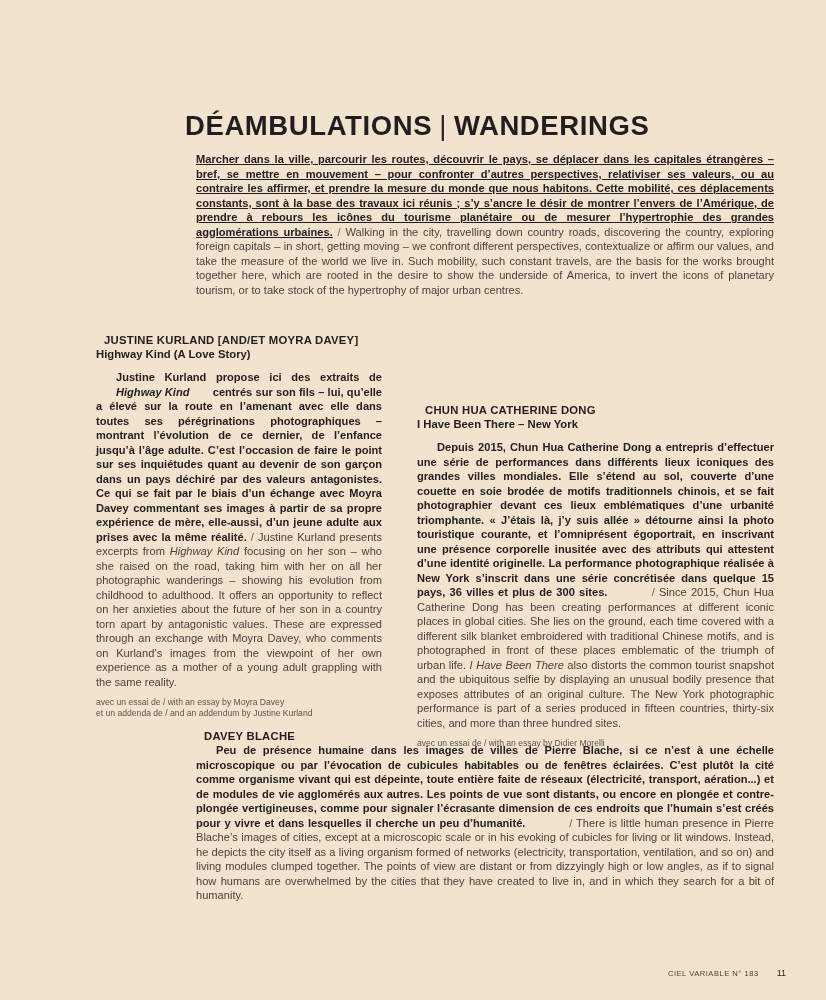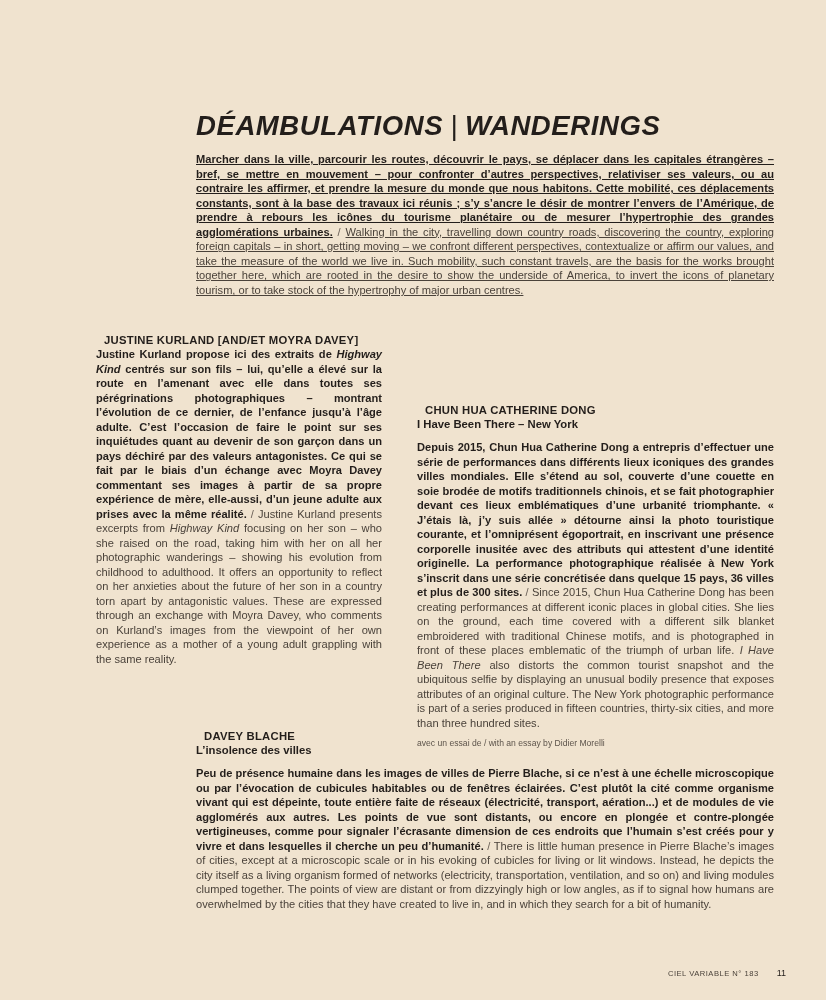--- a/index.html
+++ b/index.html
@@ -16,24 +16,23 @@
     position: relative;
   }
   .page {
     position: absolute;
     inset: 0;
   }
 
   
   .title-block {
     position: absolute;
-    left: 196px;
+    left: 185px;
     top: 112px;
     width: 590px;
-    font-style: italic;
   }
   .main-title {
     font-size: 27.5px;
     font-weight: bold;
     letter-spacing: 0.6px;
     line-height: 1.05;
     color: #231e1b;
     white-space: nowrap;
   }
   .main-title .bar {
@@ -57,21 +56,20 @@
     color: #231e1b;
     text-decoration: underline;
   }
   .intro .sep {
     font-weight: normal;
     color: #6a6057;
   }
   .intro .en {
     font-weight: normal;
     color: #4a423a;
-    text-decoration: underline;
   }
 
   
   .entry {
     position: absolute;
   }
   .entry-artist {
     font-size: 11.3px;
     font-weight: bold;
     letter-spacing: 0.25px;
@@ -88,20 +86,21 @@
   }
   .entry-body {
     font-size: 11.1px;
     line-height: 14.5px;
     text-align: justify;
     color: #2a2420;
   }
   .entry-body .fr {
     font-weight: bold;
     color: #231e1b;
+    margin-left: 20px;
   }
   .entry-body .sep {
     font-weight: normal;
     color: #6a6057;
   }
   .entry-body .en {
     font-weight: normal;
     color: #4a423a;
   }
   .entry-body i,
@@ -164,35 +163,39 @@
 <div class="page">
 
   <div class="title-block">
     <div class="main-title"><span>DÉAMBULATIONS</span><span class="bar">|</span><span>WANDERINGS</span></div>
   </div>
 
   <div class="intro"><span class="fr">Marcher dans la ville, parcourir les routes, découvrir le pays, se déplacer dans les capitales étrangères – bref, se mettre en mouvement – pour confronter d’autres perspectives, relativiser ses valeurs, ou au contraire les affirmer, et prendre la mesure du monde que nous habitons. Cette mobilité, ces déplacements constants, sont à la base des travaux ici réunis ; s’y s’ancre le désir de montrer l’envers de l’Amérique, de prendre à rebours les icônes du tourisme planétaire ou de mesurer l’hypertrophie des grandes agglomérations urbaines.</span><span class="sep"> / </span><span class="en">Walking in the city, travelling down country roads, discovering the country, exploring foreign capitals – in short, getting moving – we confront different perspectives, contextualize or affirm our values, and take the measure of the world we live in. Such mobility, such constant travels, are the basis for the works brought together here, which are rooted in the desire to show the underside of America, to invert the icons of planetary tourism, or to take stock of the hypertrophy of major urban centres.</span></div>
 
   <div class="entry" id="entry-kurland">
     <div class="entry-artist">JUSTINE KURLAND [AND/ET MOYRA DAVEY]</div>
+    <div class="entry-work">Highway Kind (A Love Story)</div>
     <div class="entry-body"><span class="fr">Justine Kurland propose ici des extraits de </span><i class="fr">Highway Kind</i><span class="fr"> centrés sur son fils – lui, qu’elle a élevé sur la route en l’amenant avec elle dans toutes ses pérégrinations photographiques – montrant l’évolution de ce dernier, de l’enfance jusqu’à l’âge adulte. C’est l’occasion de faire le point sur ses inquiétudes quant au devenir de son garçon dans un pays déchiré par des valeurs antagonistes. Ce qui se fait par le biais d’un échange avec Moyra Davey commentant ses images à partir de sa propre expérience de mère, elle-aussi, d’un jeune adulte aux prises avec la même réalité.</span><span class="sep"> / </span><span class="en">Justine Kurland presents excerpts from </span><i class="en">Highway Kind</i><span class="en"> focusing on her son – who she raised on the road, taking him with her on all her photographic wanderings – showing his evolution from childhood to adulthood. It offers an opportunity to reflect on her anxieties about the future of her son in a country torn apart by antagonistic values. These are expressed through an exchange with Moyra Davey, who comments on Kurland’s images from the viewpoint of her own experience as a mother of a young adult grappling with the same reality.</span></div>
+    <div class="credit">
+      <div>avec un essai de / with an essay by Moyra Davey</div>
+      <div>et un addenda de / and an addendum by Justine Kurland</div>
+    </div>
   </div>
 
   <div class="entry" id="entry-dong">
     <div class="entry-artist">CHUN HUA CATHERINE DONG</div>
     <div class="entry-work">I Have Been There – New York</div>
     <div class="entry-body"><span class="fr">Depuis 2015, Chun Hua Catherine Dong a entrepris d’effectuer une série de performances dans différents lieux iconiques des grandes villes mondiales. Elle s’étend au sol, couverte d’une couette en soie brodée de motifs traditionnels chinois, et se fait photographier devant ces lieux emblématiques d’une urbanité triomphante. « J’étais là, j’y suis allée » détourne ainsi la photo touristique courante, et l’omniprésent égoportrait, en inscrivant une présence corporelle inusitée avec des attributs qui attestent d’une identité originelle. La performance photographique réalisée à New York s’inscrit dans une série concrétisée dans quelque 15 pays, 36 villes et plus de 300 sites.</span><i class="fr"></i><span class="fr"></span><span class="sep"> / </span><span class="en">Since 2015, Chun Hua Catherine Dong has been creating performances at different iconic places in global cities. She lies on the ground, each time covered with a different silk blanket embroidered with traditional Chinese motifs, and is photographed in front of these places emblematic of the triumph of urban life. </span><i class="en">I Have Been There</i><span class="en"> also distorts the common tourist snapshot and the ubiquitous selfie by displaying an unusual bodily presence that exposes attributes of an original culture. The New York photographic performance is part of a series produced in fifteen countries, thirty-six cities, and more than three hundred sites.</span></div>
     <div class="credit">
       <div>avec un essai de / with an essay by Didier Morelli</div>
     </div>
   </div>
 
   <div class="entry" id="entry-blache">
     <div class="entry-artist">DAVEY BLACHE</div>
-    <div class="entry-work">L’insolence des villes</div>
     <div class="entry-body"><span class="fr">Peu de présence humaine dans les images de villes de Pierre Blache, si ce n’est à une échelle microscopique ou par l’évocation de cubicules habitables ou de fenêtres éclairées. C’est plutôt la cité comme organisme vivant qui est dépeinte, toute entière faite de réseaux (électricité, transport, aération...) et de modules de vie agglomérés aux autres. Les points de vue sont distants, ou encore en plongée et contre-plongée vertigineuses, comme pour signaler l’écrasante dimension de ces endroits que l’humain s’est créés pour y vivre et dans lesquelles il cherche un peu d’humanité.</span><i class="fr"></i><span class="fr"></span><span class="sep"> / </span><span class="en">There is little human presence in Pierre Blache’s images of cities, except at a microscopic scale or in his evoking of cubicles for living or lit windows. Instead, he depicts the city itself as a living organism formed of networks (electricity, transportation, ventilation, and so on) and living modules clumped together. The points of view are distant or from dizzyingly high or low angles, as if to signal how humans are overwhelmed by the cities that they have created to live in, and in which they search for a bit of humanity.</span><i class="en"></i><span class="en"></span></div>
   </div>
 
   <div class="footer">
     <span class="footer-journal">CIEL VARIABLE N° 183</span>
     <span class="footer-page">11</span>
   </div>
 
 </div>
 

